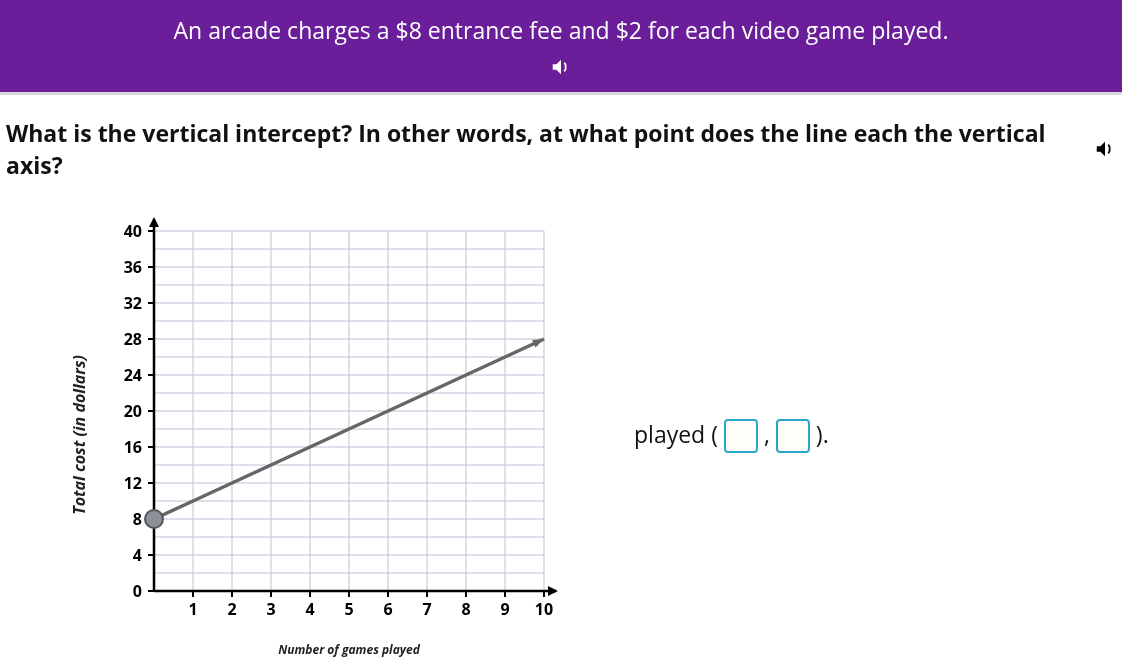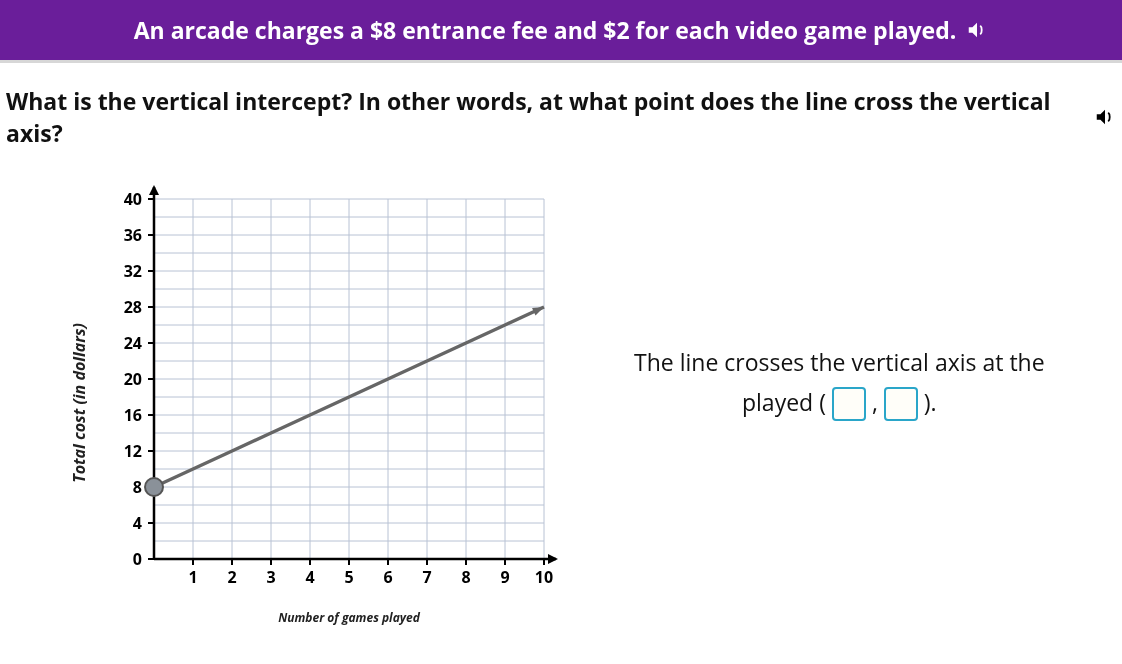--- a/index.html
+++ b/index.html
@@ -6,29 +6,30 @@
   body {
     font-family: "Open Sans", -apple-system, BlinkMacSystemFont, "Segoe UI", Arial, sans-serif;
     background: #ffffff;
     width: 1122px;
     height: 664px;
     overflow: hidden;
   }
   .header-band {
     background: #6a1e9a;
     color: #ffffff;
-    font-weight: 700;
+    font-weight: 400;
     font-size: 23px;
     text-align: center;
     padding: 14px 0;
     border-bottom: 3px solid #d7d7d7;
     display: flex;
     justify-content: center;
     align-items: center;
     gap: 10px;
+    flex-direction: column;
   }
   .question-row {
     padding: 22px 6px 0 6px;
     font-size: 23px;
     font-weight: 700;
     color: #111;
     display: flex;
     align-items: center;
     gap: 8px;
   }
@@ -94,21 +95,21 @@
   <span>An arcade charges a $8 entrance fee and $2 for each video game played.</span>
   <span class="sound-icon">
     <svg width="22" height="22" viewBox="0 0 24 24" fill="#ffffff">
       <path d="M3 9v6h4l5 5V4L7 9H3z"></path>
       <path d="M16 8c1.5 1 1.5 7 0 8" stroke="#ffffff" stroke-width="2" fill="none" stroke-linecap="round"></path>
     </svg>
   </span>
 </div>
 
 <div class="question-row">
-  <span>What is the vertical intercept? In other words, at what point does the line cross the vertical axis?</span>
+  <span>What is the vertical intercept? In other words, at what point does the line each the vertical axis?</span>
   <span class="sound-icon">
     <svg width="22" height="22" viewBox="0 0 24 24" fill="#000000">
       <path d="M3 9v6h4l5 5V4L7 9H3z"></path>
       <path d="M16 8c1.5 1 1.5 7 0 8" stroke="#000000" stroke-width="2" fill="none" stroke-linecap="round"></path>
     </svg>
   </span>
 </div>
 
 <div class="content-row">
 
@@ -196,21 +197,21 @@
           <text x="38" y="26" text-anchor="end" font-size="16" font-weight="700" fill="#000">40</text>
           <path d="M50,308 L89,290 L128,272 L167,254 L206,236 L245,218 L284,200 L323,181.99999999999997 L362,164 L401,146 L440,128.00000000000003 " stroke="#666" stroke-width="3.5" fill="none"></path>
           <polygon points="440,128.00000000000003 431.4893823208938,136.45986919048312 428.04072319494395,128.9877744175918" fill="#666"></polygon>
           <circle cx="50" cy="308" r="9" fill="#8a9199" stroke="#555" stroke-width="2"></circle>
         </svg>
       <div class="xlabel">Number of games played</div>
     </div>
   </div>
 
   <div class="answer-area">
-    <span>The line crosses the vertical axis at the</span><br>
+    <br>
     <span>played</span>
     <span>(</span>
     <span class="input-box"></span>
     <span>,</span>
     <span class="input-box"></span>
     <span>).</span>
   </div>
 
 </div>
 

